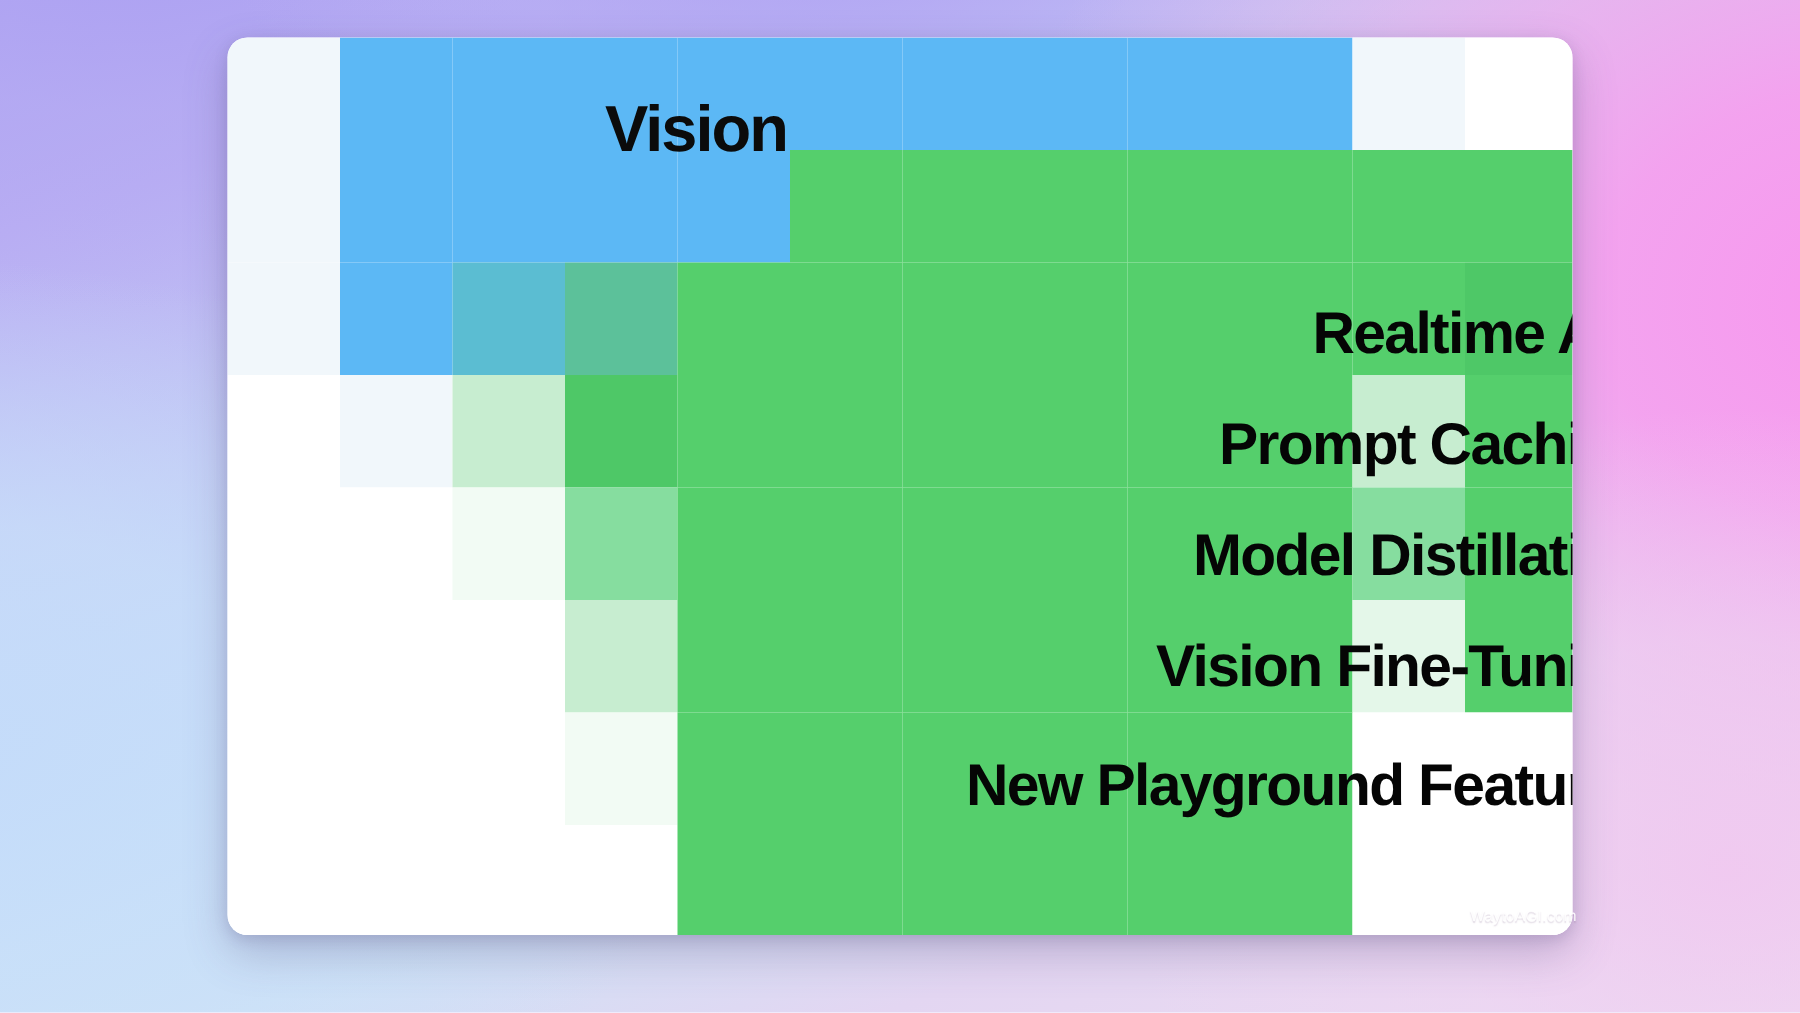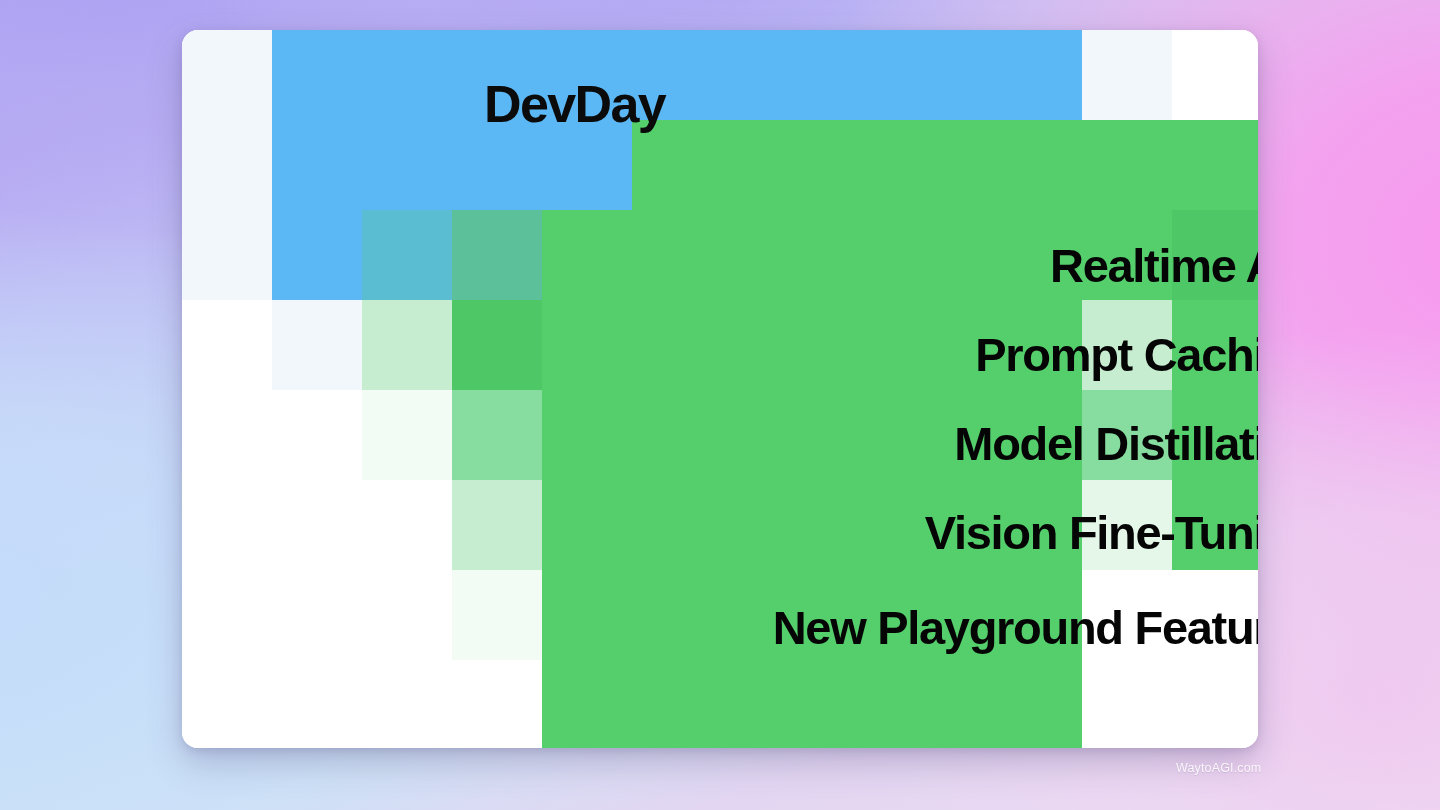--- a/index.html
+++ b/index.html
@@ -110,21 +110,21 @@
   }
   #features .feature-line {
     margin-bottom: 42px;
   }
   #features .feature-line:last-child { margin-bottom: 0; }
   #features .feature-line.wrap { line-height: 1.28; }
 
   
   #watermark {
     position: absolute;
-    left: 1176px; top: 761px;
+    left: 1176px; top: 726px;
     font-size: 12.5px;
     font-weight: 400;
     color: rgba(255,255,255,0.88);
     letter-spacing: 0.15px;
     font-family: "Liberation Sans", sans-serif;
     text-shadow: 0 1px 1px rgba(140,110,150,0.25);
   }
 </style>
 </head>
 <body>
@@ -234,21 +234,21 @@
         <i style="background: rgb(85, 207, 108);"></i>
         <i style="background: rgb(85, 207, 108);"></i>
         <i style="background: rgb(85, 207, 108);"></i>
         <i style="background: rgb(85, 207, 108);"></i>
         <i style="background: rgb(85, 207, 108);"></i>
         <i style="background: rgb(85, 207, 108);"></i>
         <i style="background: rgb(255, 255, 255);"></i>
         <i style="background: rgb(255, 255, 255);"></i>
       </div>
 
-    <div id="devday">DevDay</div>
+    <div id="devday">Vision</div>
 
     <div id="features">
         <div class="feature-line">Realtime API</div>
         <div class="feature-line">Prompt Caching</div>
         <div class="feature-line">Model Distillation</div>
         <div class="feature-line">Vision Fine-Tuning</div>
         <div class="feature-line wrap">New Playground Features</div>
       </div>
 
   </div>

